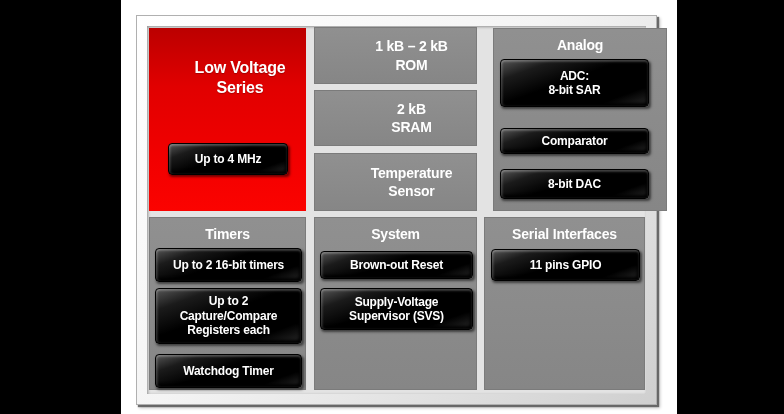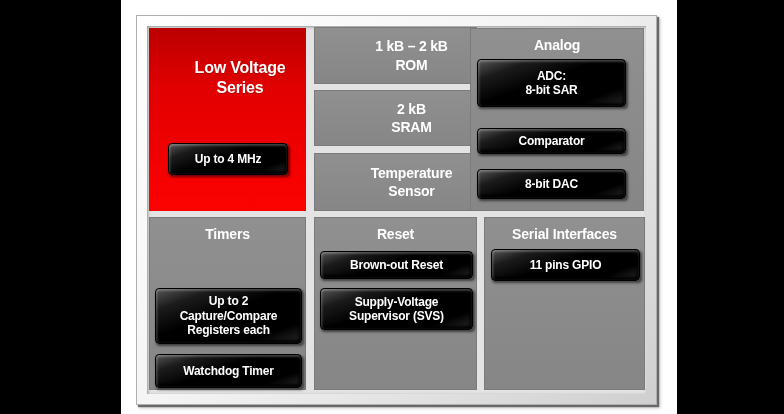--- a/index.html
+++ b/index.html
@@ -86,48 +86,51 @@
     </div>
     <div class="gblock" style="left:167px;top:64px;width:163px;height:56px;">
       <div class="mem-label">2 kB
 SRAM</div>
     </div>
     <div class="gblock" style="left:167px;top:127px;width:163px;height:58px;">
       <div class="mem-label">Temperature
 Sensor</div>
     </div>
 
-    <div class="gblock" style="left:323px;top:2px;width:174px;height:183px;">
+    <div class="gblock" style="left:346px;top:2px;width:174px;height:183px;">
       <div class="section-title">Analog</div>
       <div class="btn" style="left:6px;top:30px;width:149px;height:48px;">
         <span>ADC:
 8-bit SAR</span>
       </div>
       <div class="btn" style="left:6px;top:99px;width:149px;height:26px;">
         <span>Comparator</span>
       </div>
       <div class="btn" style="left:6px;top:140px;width:149px;height:30px;">
         <span>8-bit DAC</span>
       </div>
     </div>
 
     <div class="gblock" style="left:2px;top:191px;width:157px;height:173px;">
       <div class="section-title">Timers</div>
+      <div class="btn" style="left:5px;top:30px;width:147px;height:34px;">
+        <span>Up to 2 16-bit timers</span>
+      </div>
       <div class="btn" style="left:5px;top:70px;width:147px;height:56px;">
         <span>Up to 2
 Capture/Compare
 Registers each</span>
       </div>
       <div class="btn" style="left:5px;top:136px;width:147px;height:34px;">
         <span>Watchdog Timer</span>
       </div>
     </div>
 
     <div class="gblock" style="left:167px;top:191px;width:163px;height:173px;">
-      <div class="section-title">Reset</div>
+      <div class="section-title">System</div>
       <div class="btn" style="left:5px;top:70px;width:153px;height:42px;">
         <span>Supply-Voltage
 Supervisor (SVS)</span>
       </div>
       <div class="btn" style="left:5px;top:33px;width:153px;height:28px;">
         <span>Brown-out Reset</span>
       </div>
     </div>
 
     <div class="gblock" style="left:337px;top:191px;width:161px;height:173px;">

